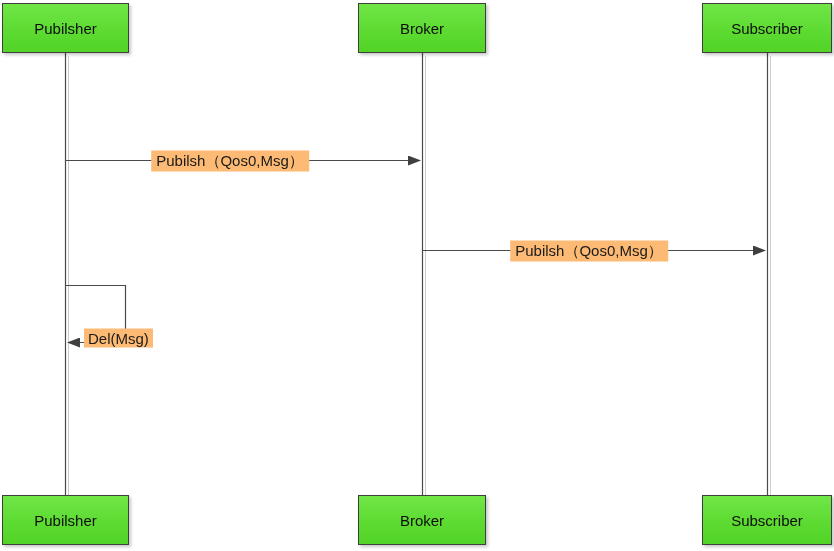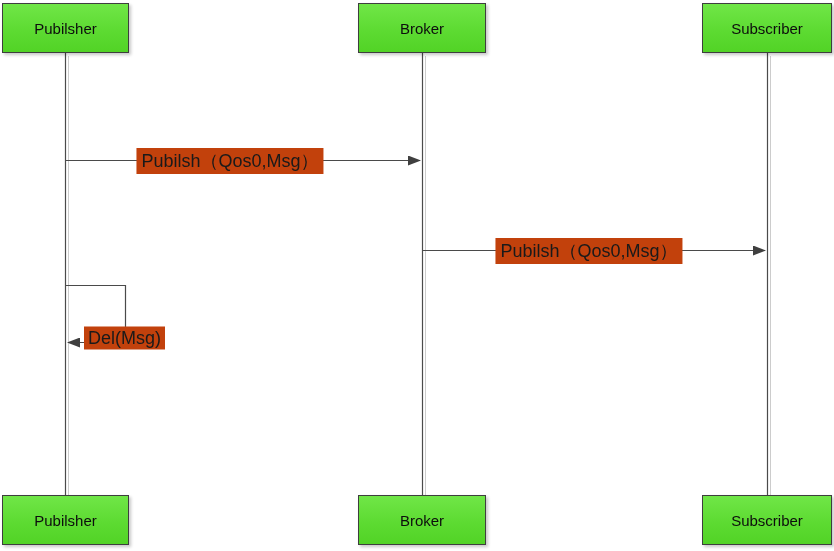--- a/index.html
+++ b/index.html
@@ -38,23 +38,23 @@
   #box-pub-top    { left: 2px;   top: 3px;   width: 127px; }
   #box-broker-top { left: 358px; top: 3px;   width: 128px; }
   #box-sub-top    { left: 702px; top: 3px;   width: 130px; }
   #box-pub-bot    { left: 2px;   top: 495px; width: 127px; }
   #box-broker-bot { left: 358px; top: 495px; width: 128px; }
   #box-sub-bot    { left: 702px; top: 495px; width: 130px; }
 
   .msg-label {
     position: absolute;
     transform: translate(-50%, -50%);
-    background: #c2410c;
+    background: #fdba74;
     padding: 1px 5px;
-    font-size: 18px;
+    font-size: 15px;
     color: #1a1a1a;
     white-space: nowrap;
     z-index: 3;
   }
   #lbl-msg1 { left: 230px; top: 161px; }
   #lbl-msg2 { left: 589px; top: 251px; }
   #lbl-self {
     left: 84px;
     top: 314px;
     transform: translateY(-50%);

